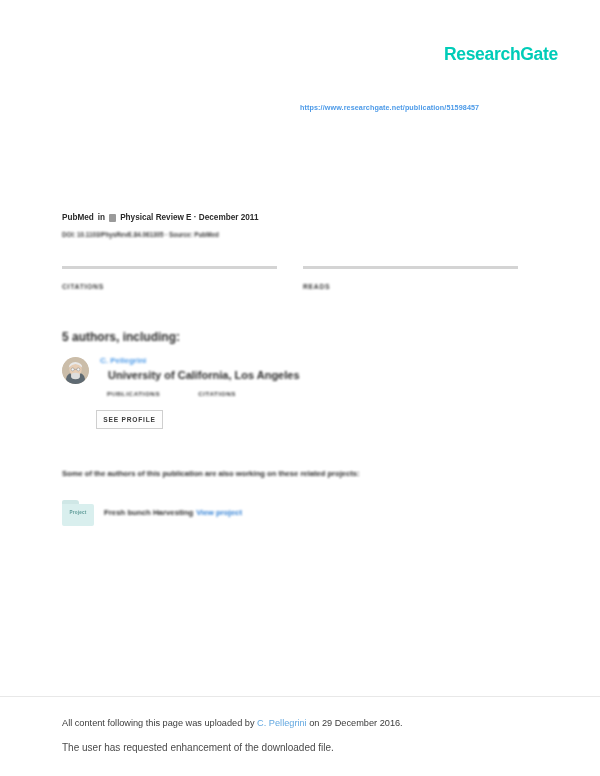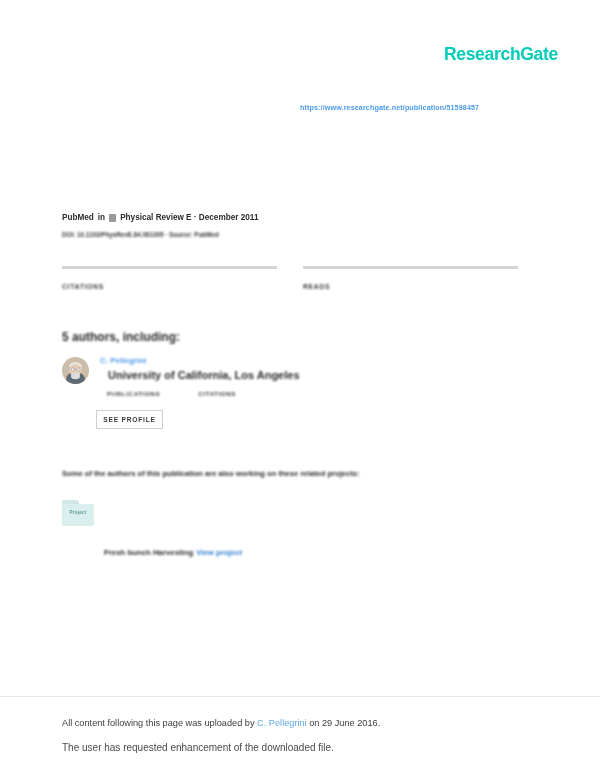--- a/index.html
+++ b/index.html
@@ -248,21 +248,20 @@
     letter-spacing: 0.2px;
   }
   .project-text {
     position: absolute;
     left: 42px;
     top: 8px;
     font-size: 7.8px;
     font-weight: 700;
     filter: blur(0.8px);
     white-space: nowrap;
-    margin-top: 40px;
   }
   .project-title { color: #2b2b2b; }
   .project-link { color: #2f7fd4; margin-left: 3px; cursor: pointer; }
 
   
   .footer-divider {
     position: absolute;
     left: 0; top: 696px;
     width: 600px;
     height: 1px;
@@ -361,18 +360,18 @@
         <span class="project-title">Fresh bunch Harvesting</span><span class="project-link">View project</span>
       </div>
     </div>
 
 
   </div>
 
   <div class="footer-divider"></div>
 
   <div class="footer-line1">
-    <span>All content following this page was uploaded by </span><span class="uploader">C. Pellegrini</span><span> on 29 June 2016.</span>
+    <span>All content following this page was uploaded by </span><span class="uploader">C. Pellegrini</span><span> on 29 December 2016.</span>
   </div>
 
   <div class="footer-line2">The user has requested enhancement of the downloaded file.</div>
 
 </div>
 
 </body></html>

